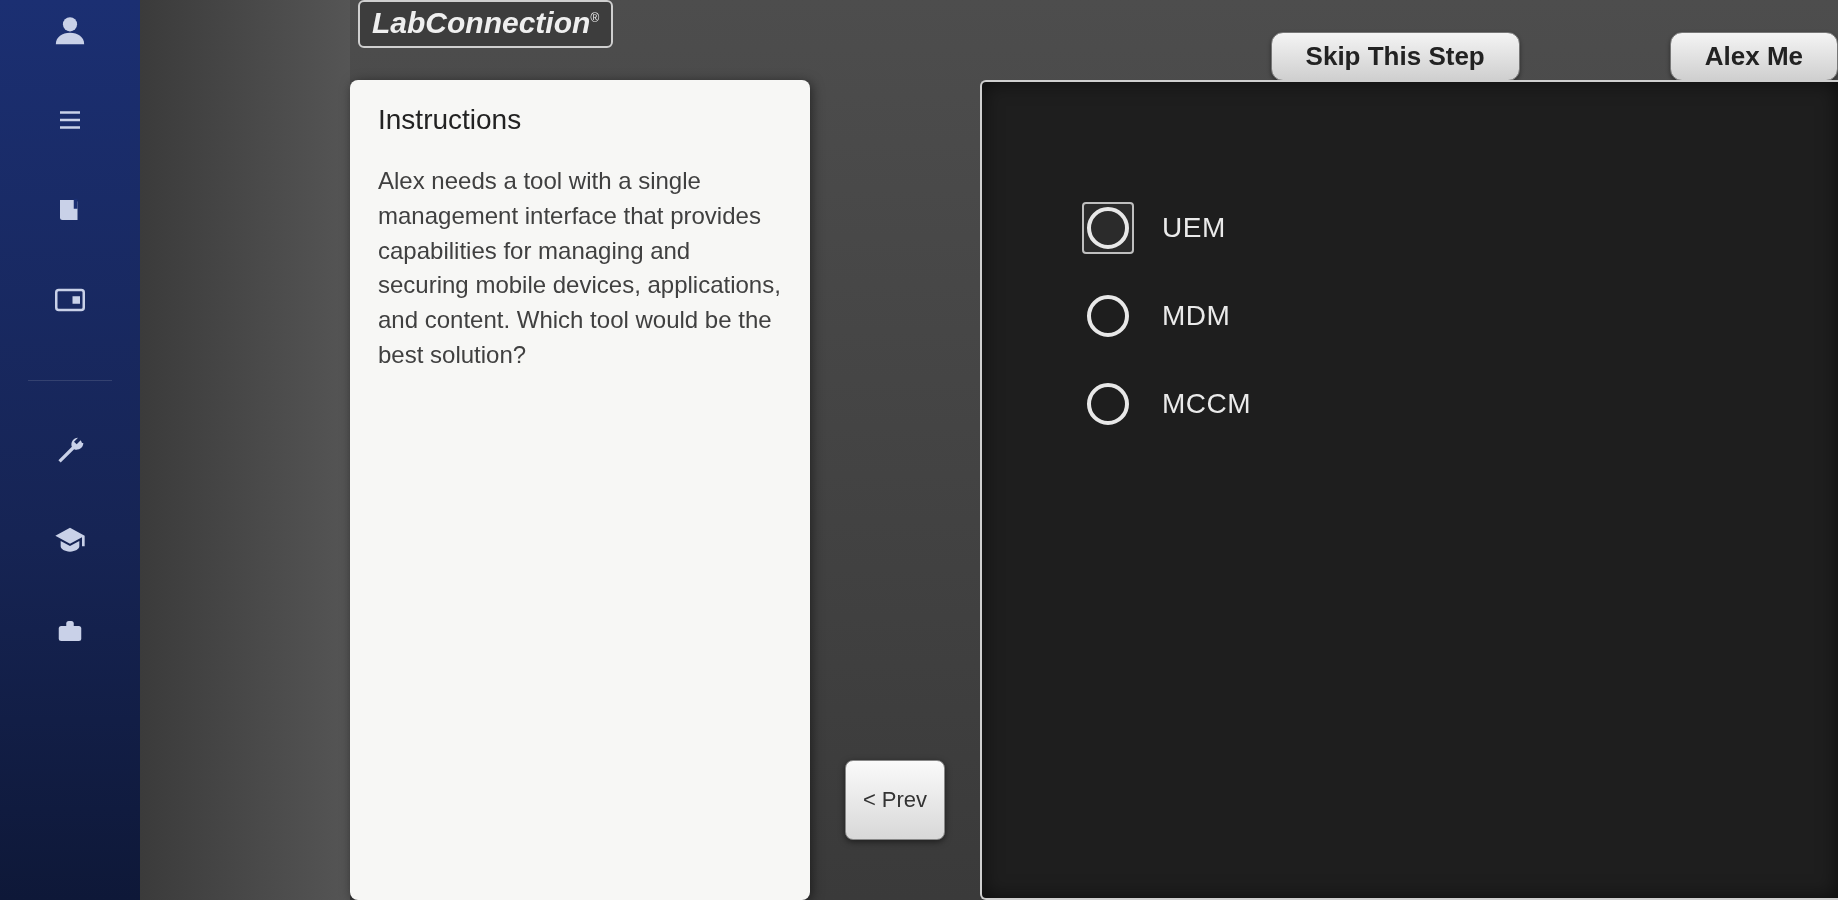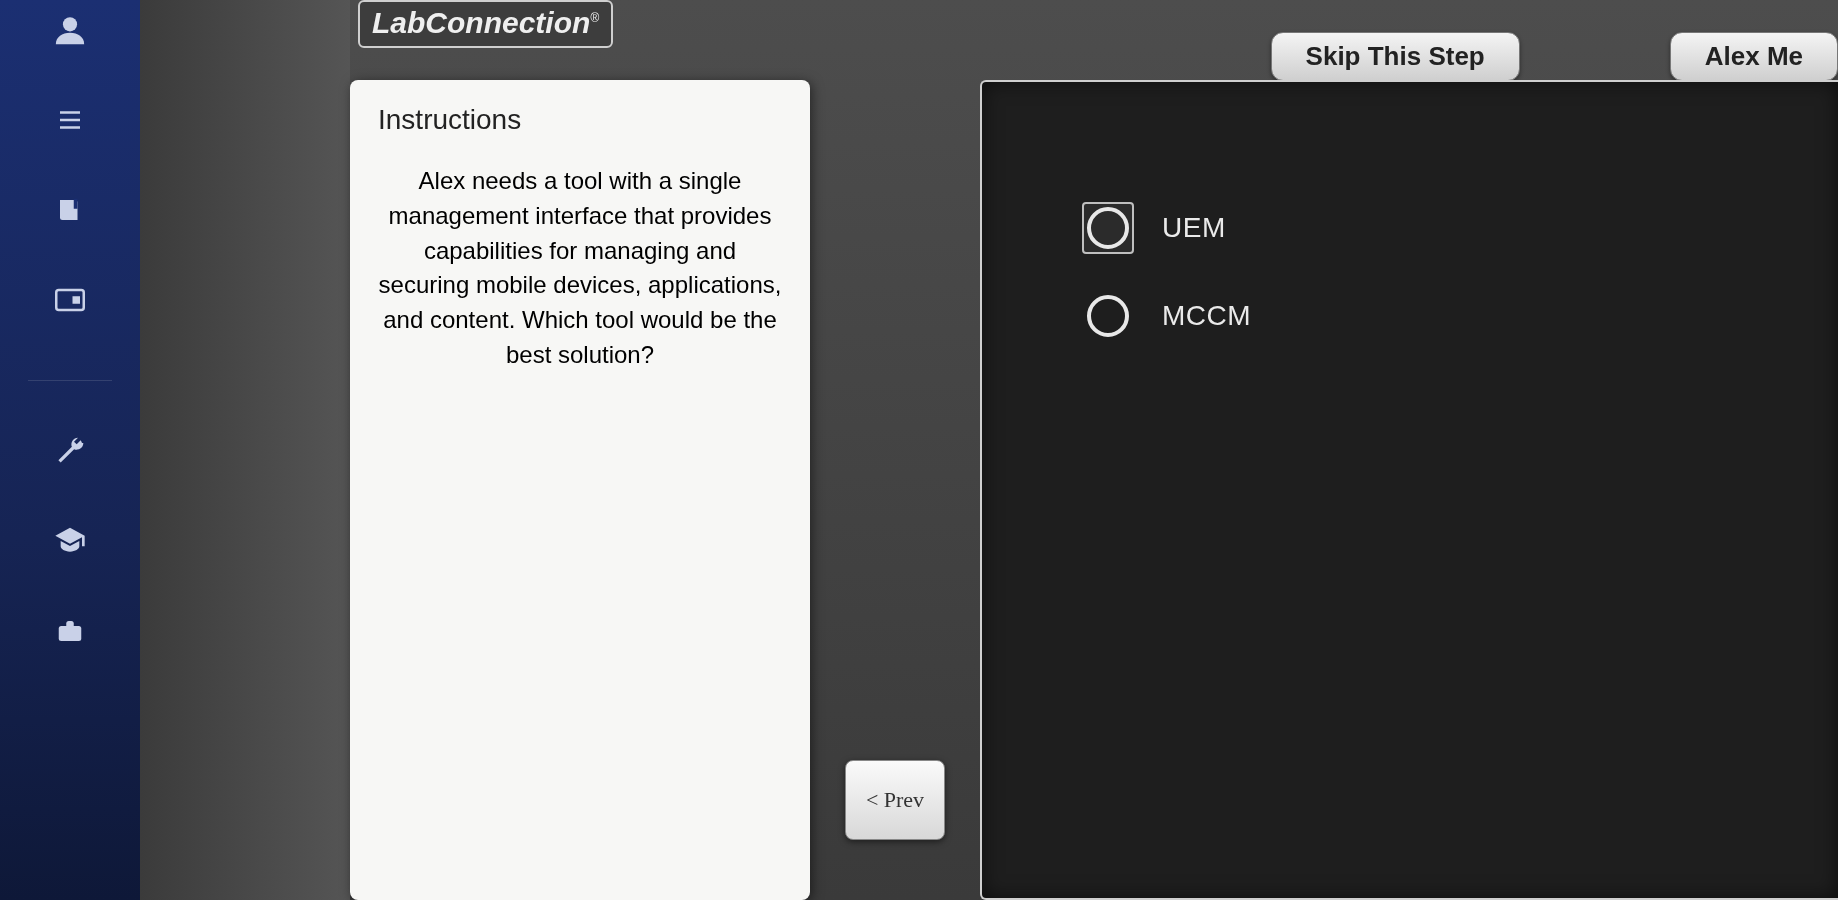--- a/index.html
+++ b/index.html
@@ -116,22 +116,21 @@
   }
   .instructions-panel h2 {
     font-size: 28px;
     font-weight: normal;
     margin-bottom: 28px;
     color: #222;
   }
   .instructions-panel p {
     font-size: 24px;
     line-height: 1.45;
-    color: #000000;
-    text-align: center;
+    color: #404040;
   }
 
   
   .mid-col {
     width: 110px;
     position: relative;
     display: flex;
     flex-direction: column;
     justify-content: flex-end;
     align-items: center;
@@ -141,21 +140,20 @@
     background: linear-gradient(180deg, #fafafa 0%, #d8d8d8 100%);
     border: 1px solid #888;
     border-radius: 8px;
     width: 100px;
     height: 80px;
     font-size: 22px;
     color: #333;
     font-weight: 500;
     cursor: pointer;
     box-shadow: 0 2px 6px rgba(0,0,0,0.5);
-    font-family: Liberation Serif, serif;
   }
 
   
   .question-panel {
     flex: 1;
     background: #1e1e1e;
     border: 2px solid #cfcfcf;
     border-right: none;
     border-radius: 6px 0 0 6px;
     padding: 120px 40px 40px 100px;
@@ -270,17 +268,23 @@
       <div class="option-row selected">
         <span class="radio-wrap">
             <span class="radio"></span>
           </span>
         <span class="option-label">UEM</span>
       </div>
       <div class="option-row">
         <span class="radio-wrap">
             <span class="radio"></span>
           </span>
+        <span class="option-label">MDM</span>
+      </div>
+      <div class="option-row">
+        <span class="radio-wrap">
+            <span class="radio"></span>
+          </span>
         <span class="option-label">MCCM</span>
       </div>
     </div>
   </div>
 </div>
 
 </body></html>

